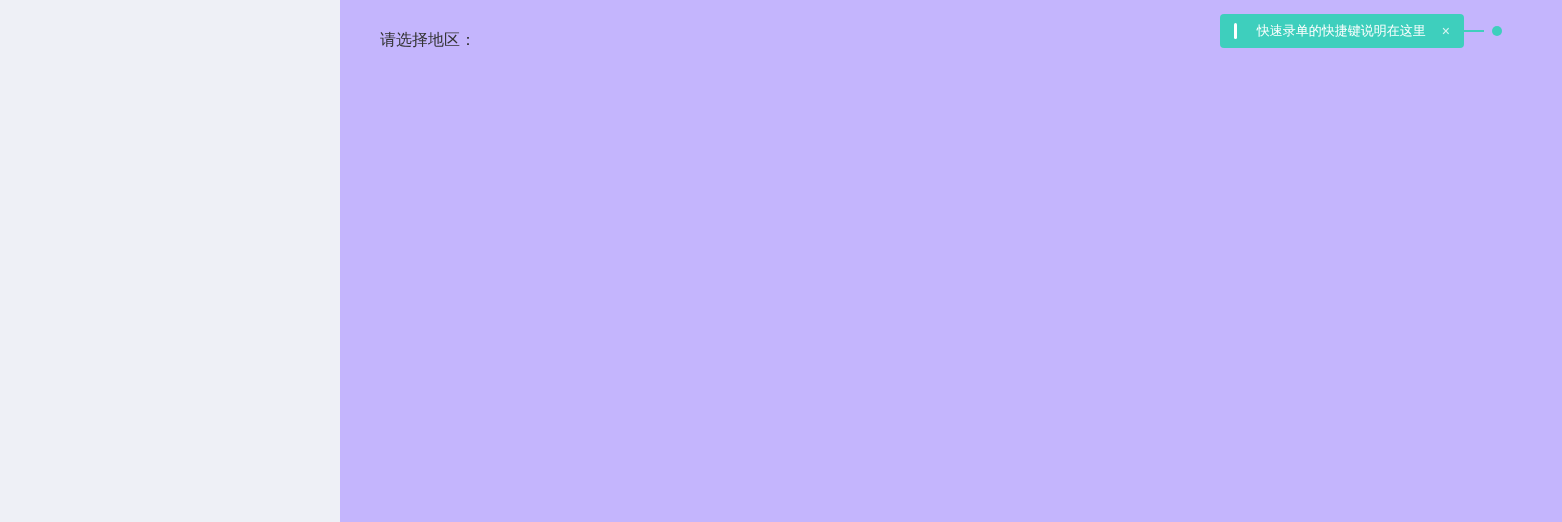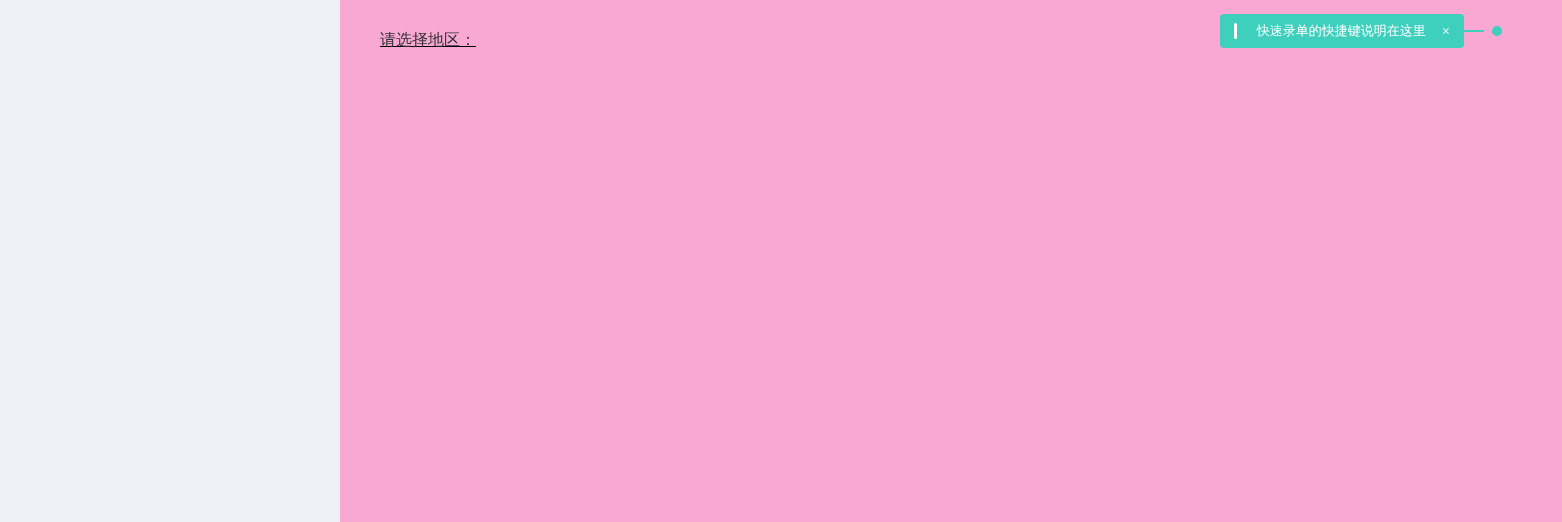--- a/index.html
+++ b/index.html
@@ -25,23 +25,22 @@
       height: 100%;
       background: #eef0f6;
     }
 
     .main-content {
       position: absolute;
       left: 340px;
       top: 0;
       right: 0;
       bottom: 0;
-      background: #f9a8d4;
+      background: #c4b5fd;
       padding: 30px 40px;
-      text-decoration: underline;
     }
 
     .page-title {
       font-size: 16px;
       color: #333;
       font-weight: normal;
       margin-bottom: 28px;
     }
 
     .region-buttons {

